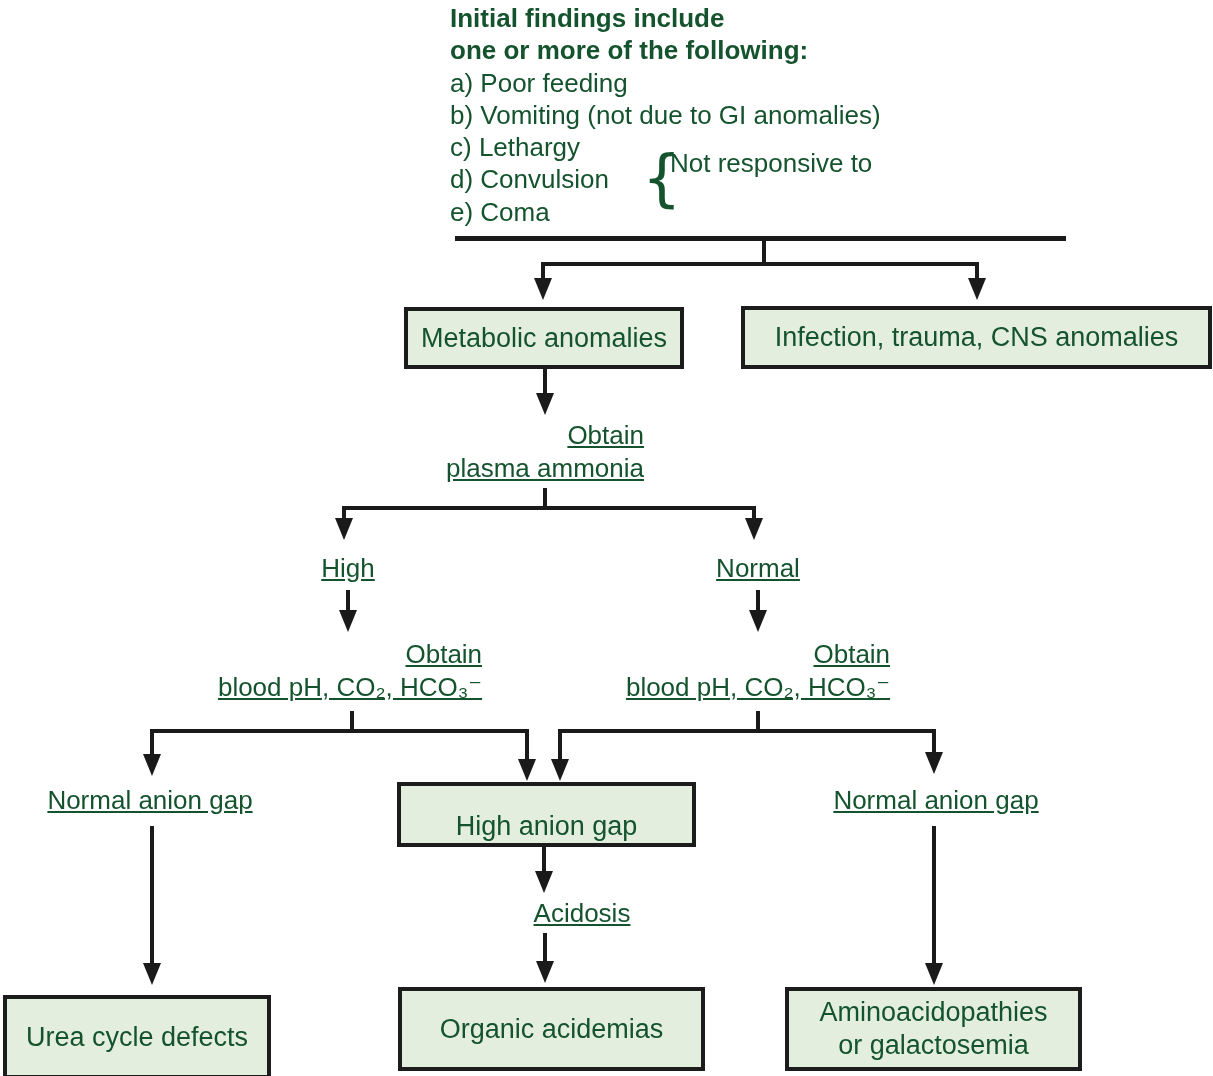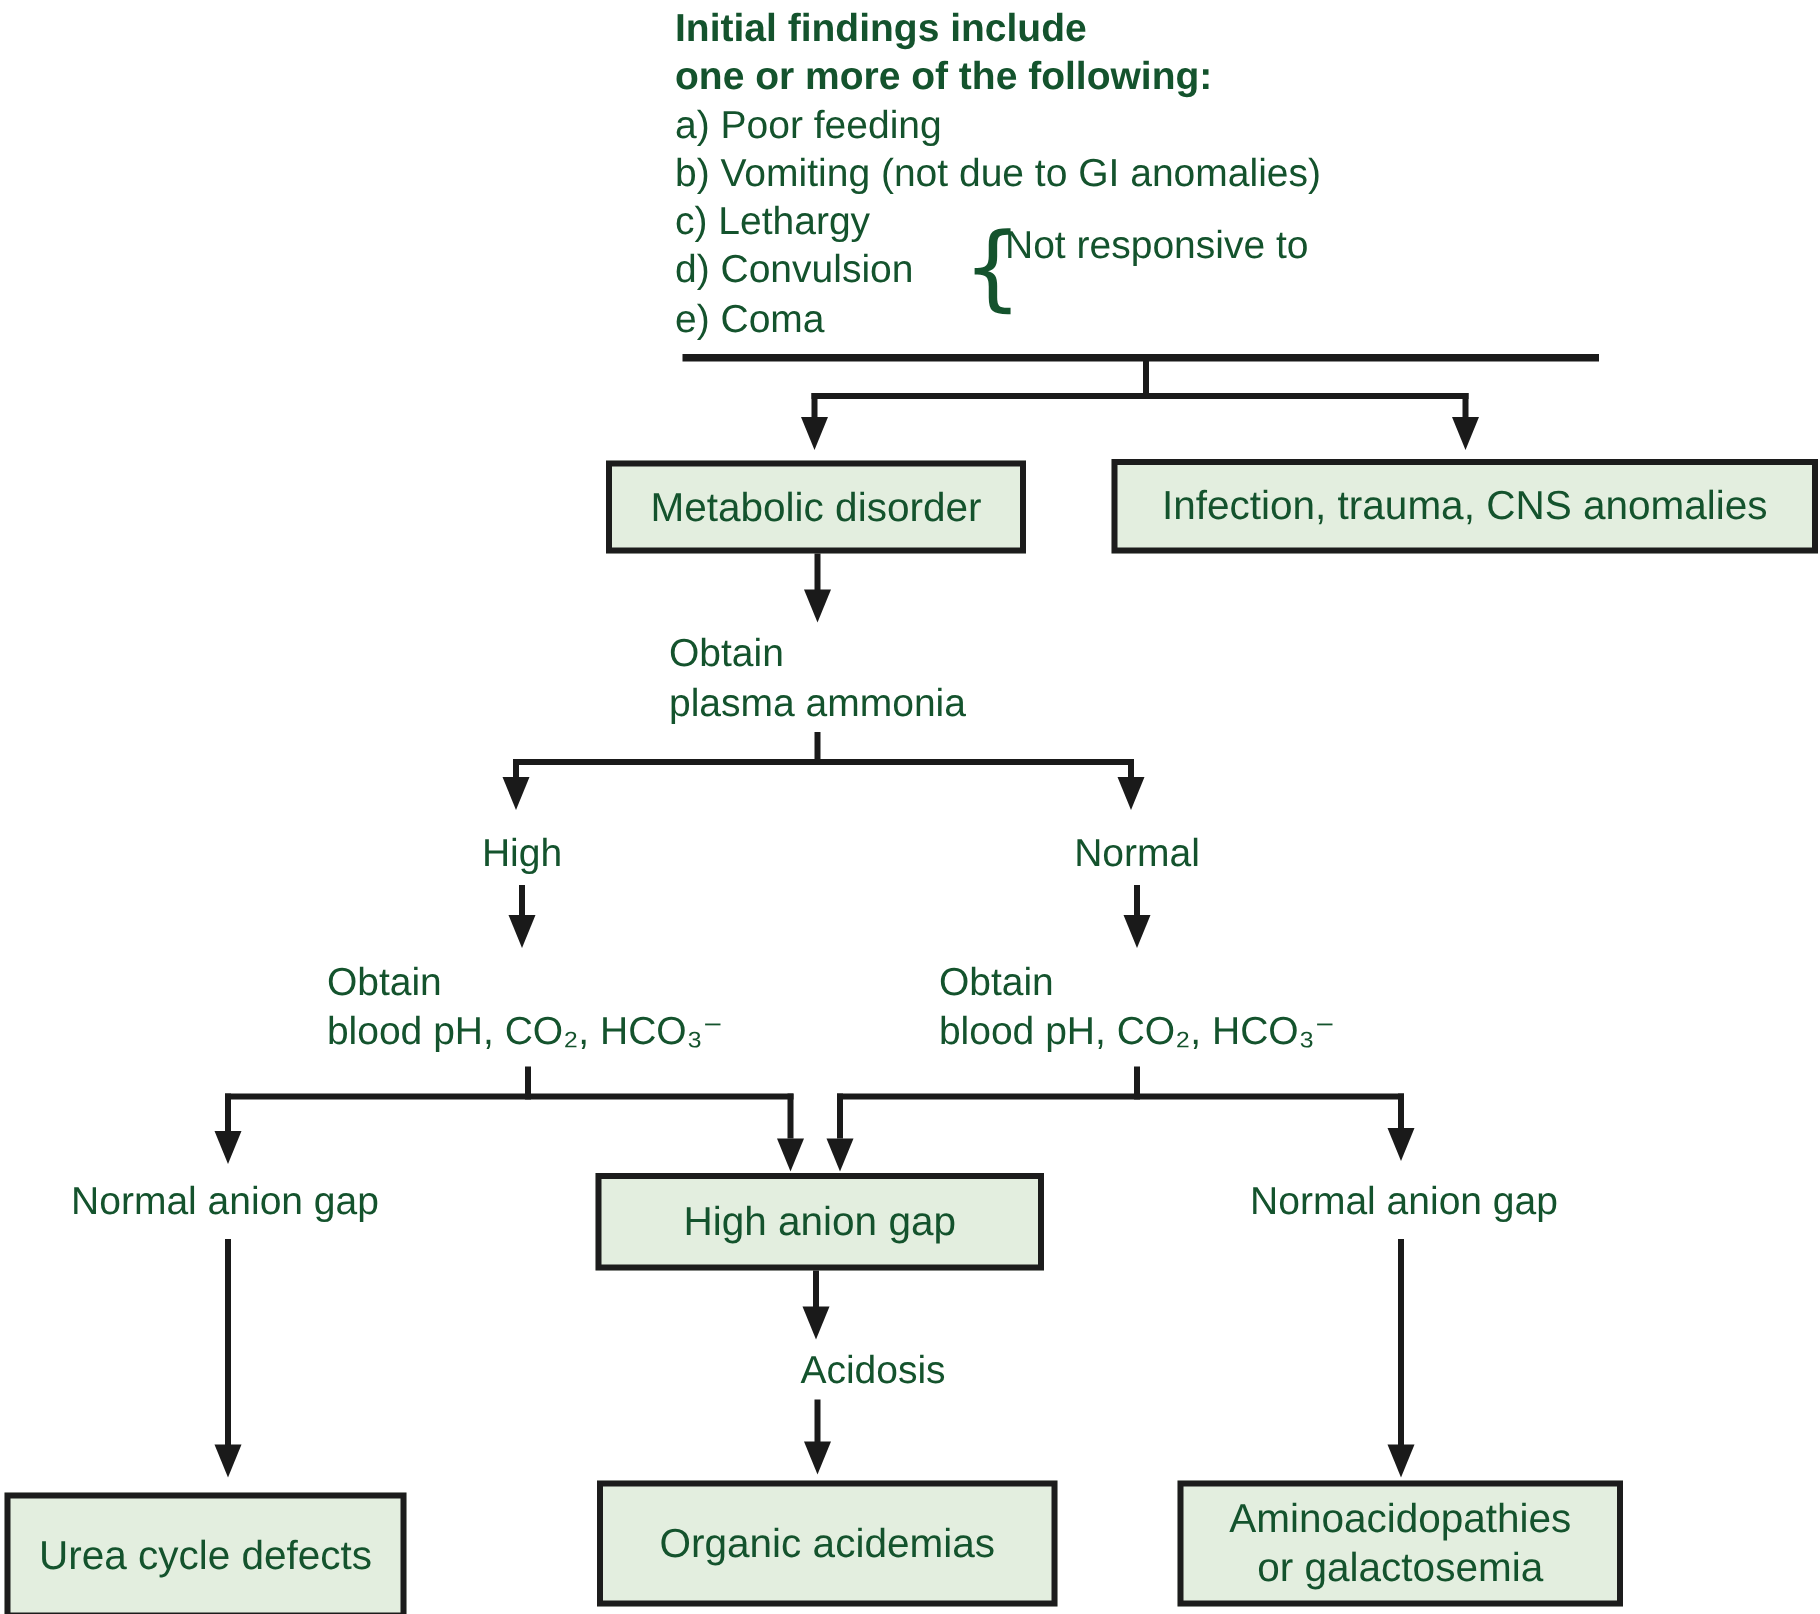--- a/index.html
+++ b/index.html
@@ -29,22 +29,23 @@
   .sep{position:absolute;height:5px;background:#1a1a1a;}
   .ah{
     position:absolute;width:0;height:0;
     border-left:9px solid transparent;
     border-right:9px solid transparent;
     border-top:22px solid #1a1a1a;
   }
   
   .lbl{
     position:absolute;transform:translateX(-50%);
-    text-align:left;font-size:26px;line-height:33px;
+    text-align:right;font-size:26px;line-height:33px;
     white-space:nowrap;
+    text-decoration:underline;
   }
   
   .box{
     position:absolute;box-sizing:border-box;
     background:#e3eedf;border:4px solid #1c1c1c;
     display:flex;flex-direction:column;align-items:center;justify-content:center;
     font-size:27px;line-height:33px;text-align:center;white-space:nowrap;
   }
 </style>
 </head>
@@ -68,21 +69,21 @@
   <div class="sep" style="left:455px;top:236px;width:611px;"></div>
 
   <div class="v" style="left:762px;top:239px;height:27px;"></div>
   <div class="h" style="left:541px;top:262px;width:438px;"></div>
   <div class="v" style="left:541px;top:262px;height:18px;"></div>
   <div class="ah" style="left:534px;top:278px;"></div>
   <div class="v" style="left:975px;top:262px;height:18px;"></div>
   <div class="ah" style="left:968px;top:278px;"></div>
 
   <div class="box" style="left:404px;top:307px;width:280px;height:62px;">
-    <div>Metabolic disorder</div>
+    <div>Metabolic anomalies</div>
   </div>
   <div class="box" style="left:741px;top:306px;width:471px;height:63px;">
     <div>Infection, trauma, CNS anomalies</div>
   </div>
 
   <div class="v" style="left:543px;top:369px;height:26px;"></div>
   <div class="ah" style="left:536px;top:393px;"></div>
 
   <div class="lbl" style="left:545px;top:419px;">
     <div>Obtain</div>
@@ -121,21 +122,21 @@
   <div class="ah" style="left:518px;top:759px;"></div>
 
   <div class="v" style="left:756px;top:711px;height:22px;"></div>
   <div class="h" style="left:558px;top:729px;width:378px;"></div>
   <div class="v" style="left:558px;top:729px;height:30px;"></div>
   <div class="ah" style="left:551px;top:759px;"></div>
   <div class="v" style="left:932px;top:729px;height:25px;"></div>
   <div class="ah" style="left:925px;top:752px;"></div>
 
   <div class="lbl" style="left:150px;top:784px;">Normal anion gap</div>
-  <div class="box" style="left:397px;top:782px;width:299px;height:65px;">
+  <div class="box" style="left:397px;top:782px;width:299px;height:65px;justify-content:flex-end;">
     <div>High anion gap</div>
   </div>
   <div class="lbl" style="left:936px;top:784px;">Normal anion gap</div>
 
   <div class="v" style="left:150px;top:826px;height:139px;"></div>
   <div class="ah" style="left:143px;top:963px;"></div>
 
   <div class="v" style="left:542px;top:847px;height:26px;"></div>
   <div class="ah" style="left:535px;top:871px;"></div>
   <div class="lbl" style="left:546px;top:897px;margin-left:36px;">Acidosis</div>

